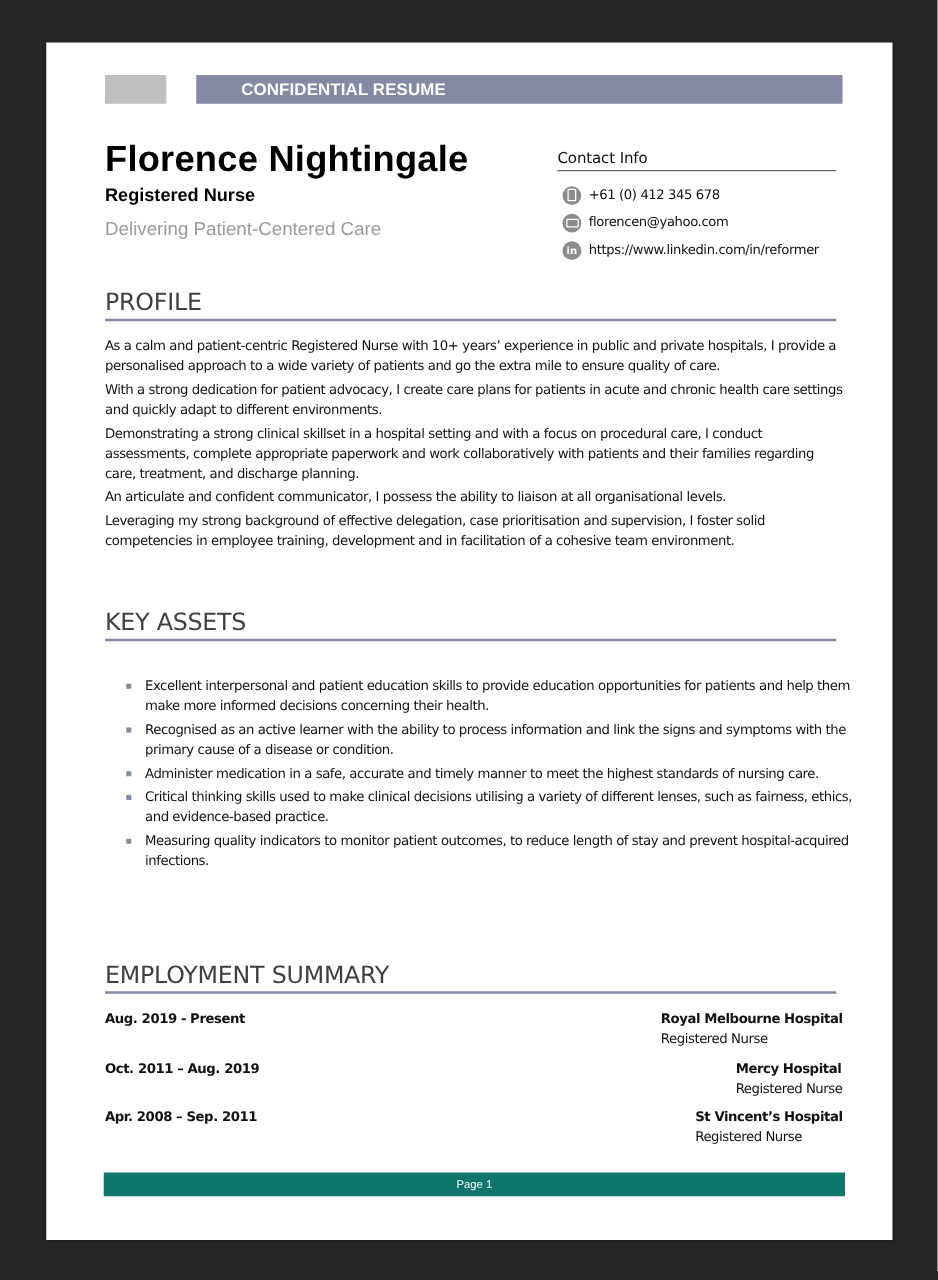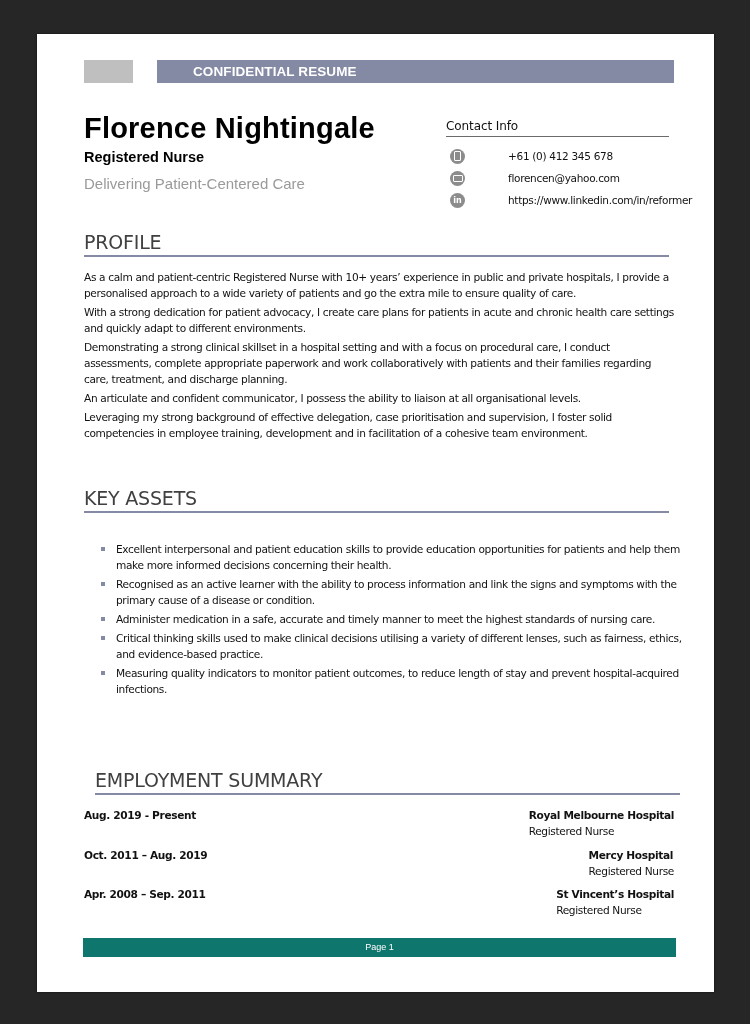--- a/index.html
+++ b/index.html
@@ -56,21 +56,21 @@
     .contact-title {
       font-family: "DejaVu Sans", sans-serif;
       font-size: 12px; color: #111; line-height: 16px;
       padding-bottom: 2px;
       border-bottom: 1.5px solid #6b6b6b;
       letter-spacing: -0.1px;
     }
     .contact-list { list-style: none; margin: 8px 0 0 0; padding: 0; }
     .contact-item {
       display: flex; align-items: center;
-      height: 22px; margin-left: 4px; gap: 37px;
+      height: 22px; margin-left: 4px;
     }
     .c-icon {
       width: 15px; height: 15px; border-radius: 50%;
       background: #8c8c8c; color: #fff;
       display: inline-flex; align-items: center; justify-content: center;
       font-family: "DejaVu Sans", sans-serif;
       font-size: 8px; font-weight: bold;
       margin-right: 6px; flex: 0 0 auto;
     }
     .c-icon .phone-glyph {
@@ -175,21 +175,21 @@
 
   <div class="section-title" style="top:452px;">KEY ASSETS</div>
   <ul class="assets-list">
     <li><span class="bullet"></span><span>Excellent interpersonal and patient education skills to provide education opportunities for patients and help them make more informed decisions concerning their health.</span></li>
     <li><span class="bullet"></span><span>Recognised as an active learner with the ability to process information and link the signs and symptoms with the primary cause of a disease or condition.</span></li>
     <li><span class="bullet"></span><span>Administer medication in a safe, accurate and timely manner to meet the highest standards of nursing care.</span></li>
     <li><span class="bullet"></span><span>Critical thinking skills used to make clinical decisions utilising a variety of different lenses, such as fairness, ethics, and evidence-based practice.</span></li>
     <li><span class="bullet"></span><span>Measuring quality indicators to monitor patient outcomes, to reduce length of stay and prevent hospital-acquired infections.</span></li>
   </ul>
 
-  <div class="section-title" style="top:734px;margin-left:11px;">EMPLOYMENT SUMMARY</div>
+  <div class="section-title" style="top:734px;">EMPLOYMENT SUMMARY</div>
   <div class="emp">
     <div class="emp-row">
       <div class="emp-date">Aug. 2019 - Present</div>
       <div class="emp-detail">
         <div class="emp-employer">Royal Melbourne Hospital</div>
         <div>Registered Nurse</div>
       </div>
     </div>
     <div class="emp-row">
       <div class="emp-date">Oct. 2011 – Aug. 2019</div>

